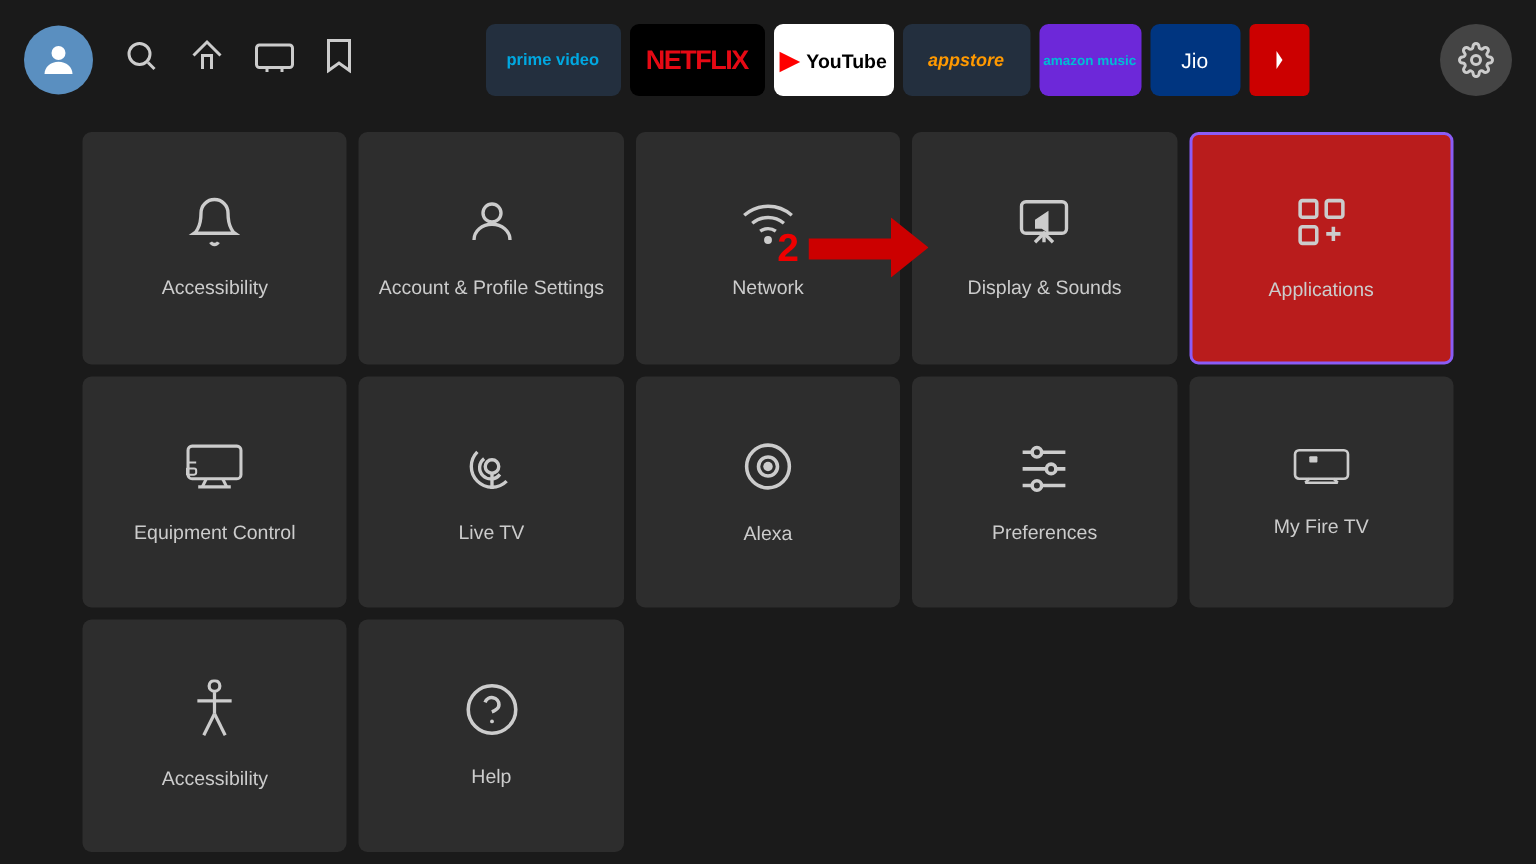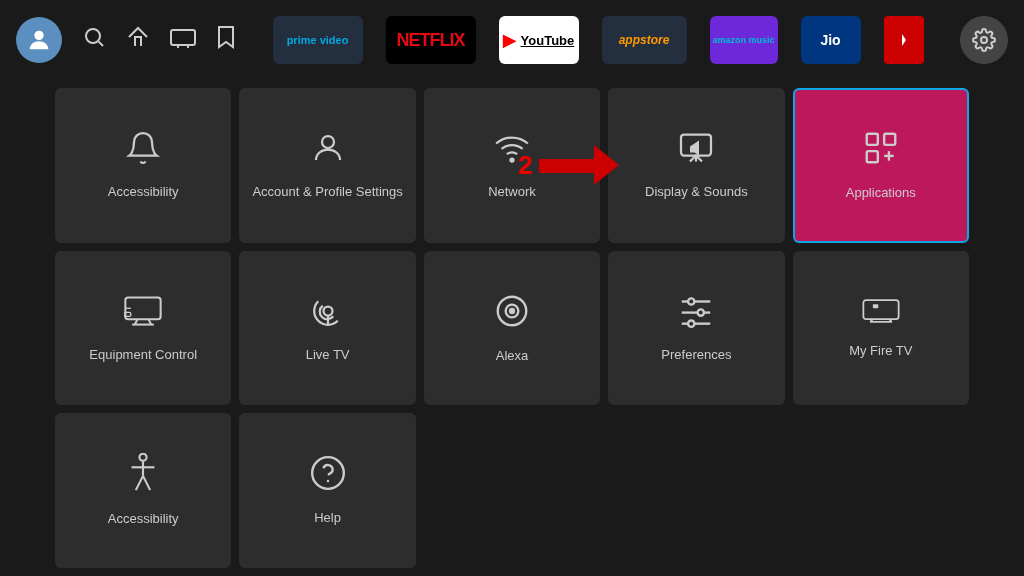--- a/index.html
+++ b/index.html
@@ -40,21 +40,21 @@
       color: white;
     }
     .nav-icon {
       color: #ccc;
       font-size: 22px;
       cursor: pointer;
     }
     .nav-apps {
       display: flex;
       align-items: flex-start;
-      gap: 23px;
+      gap: 6px;
       flex: 1;
       justify-content: center;
     }
     .app-tile {
       height: 48px;
       border-radius: 6px;
       display: flex;
       align-items: center;
       justify-content: center;
       cursor: pointer;
@@ -90,24 +90,24 @@
       width: 40px;
     }
     .app-label {
       font-size: 12px;
       font-weight: bold;
     }
     .netflix-label { color: #e50914; font-size: 18px; font-weight: 700; letter-spacing: -1px; }
     .prime-label { color: #00a8e1; font-size: 11px; }
     .youtube-wrap { display: flex; align-items: center; gap: 4px; }
     .yt-icon { color: #ff0000; font-size: 18px; }
-    .yt-text { color: #000; font-size: 13px; font-weight: bold; text-decoration: underline; }
+    .yt-text { color: #000; font-size: 13px; font-weight: bold; }
     .appstore-label { color: #ff9900; font-size: 12px; font-style: italic; }
     .amazonmusic-label { color: #00bcd4; font-size: 9px; text-align: center; }
-    .jio-label { color: #fff; font-size: 14px; font-weight: bold; }
+    .jio-label { color: #fff; font-size: 14px; font-weight: normal; }
     .gear-btn {
       width: 48px;
       height: 48px;
       border-radius: 50%;
       background: #444;
       display: flex;
       align-items: center;
       justify-content: center;
       font-size: 22px;
       cursor: pointer;
@@ -130,22 +130,22 @@
       border-radius: 6px;
       display: flex;
       flex-direction: column;
       align-items: center;
       justify-content: center;
       gap: 10px;
       cursor: pointer;
       position: relative;
     }
     .grid-tile.active {
-      background: #be185d;
-      border: 2px solid #0ea5e9;
+      background: #b91c1c;
+      border: 2px solid #8b5cf6;
     }
     .tile-icon {
       font-size: 32px;
       color: #ccc;
     }
     .tile-label {
       font-size: 13px;
       color: #ccc;
       text-align: center;
       line-height: 1.3;

